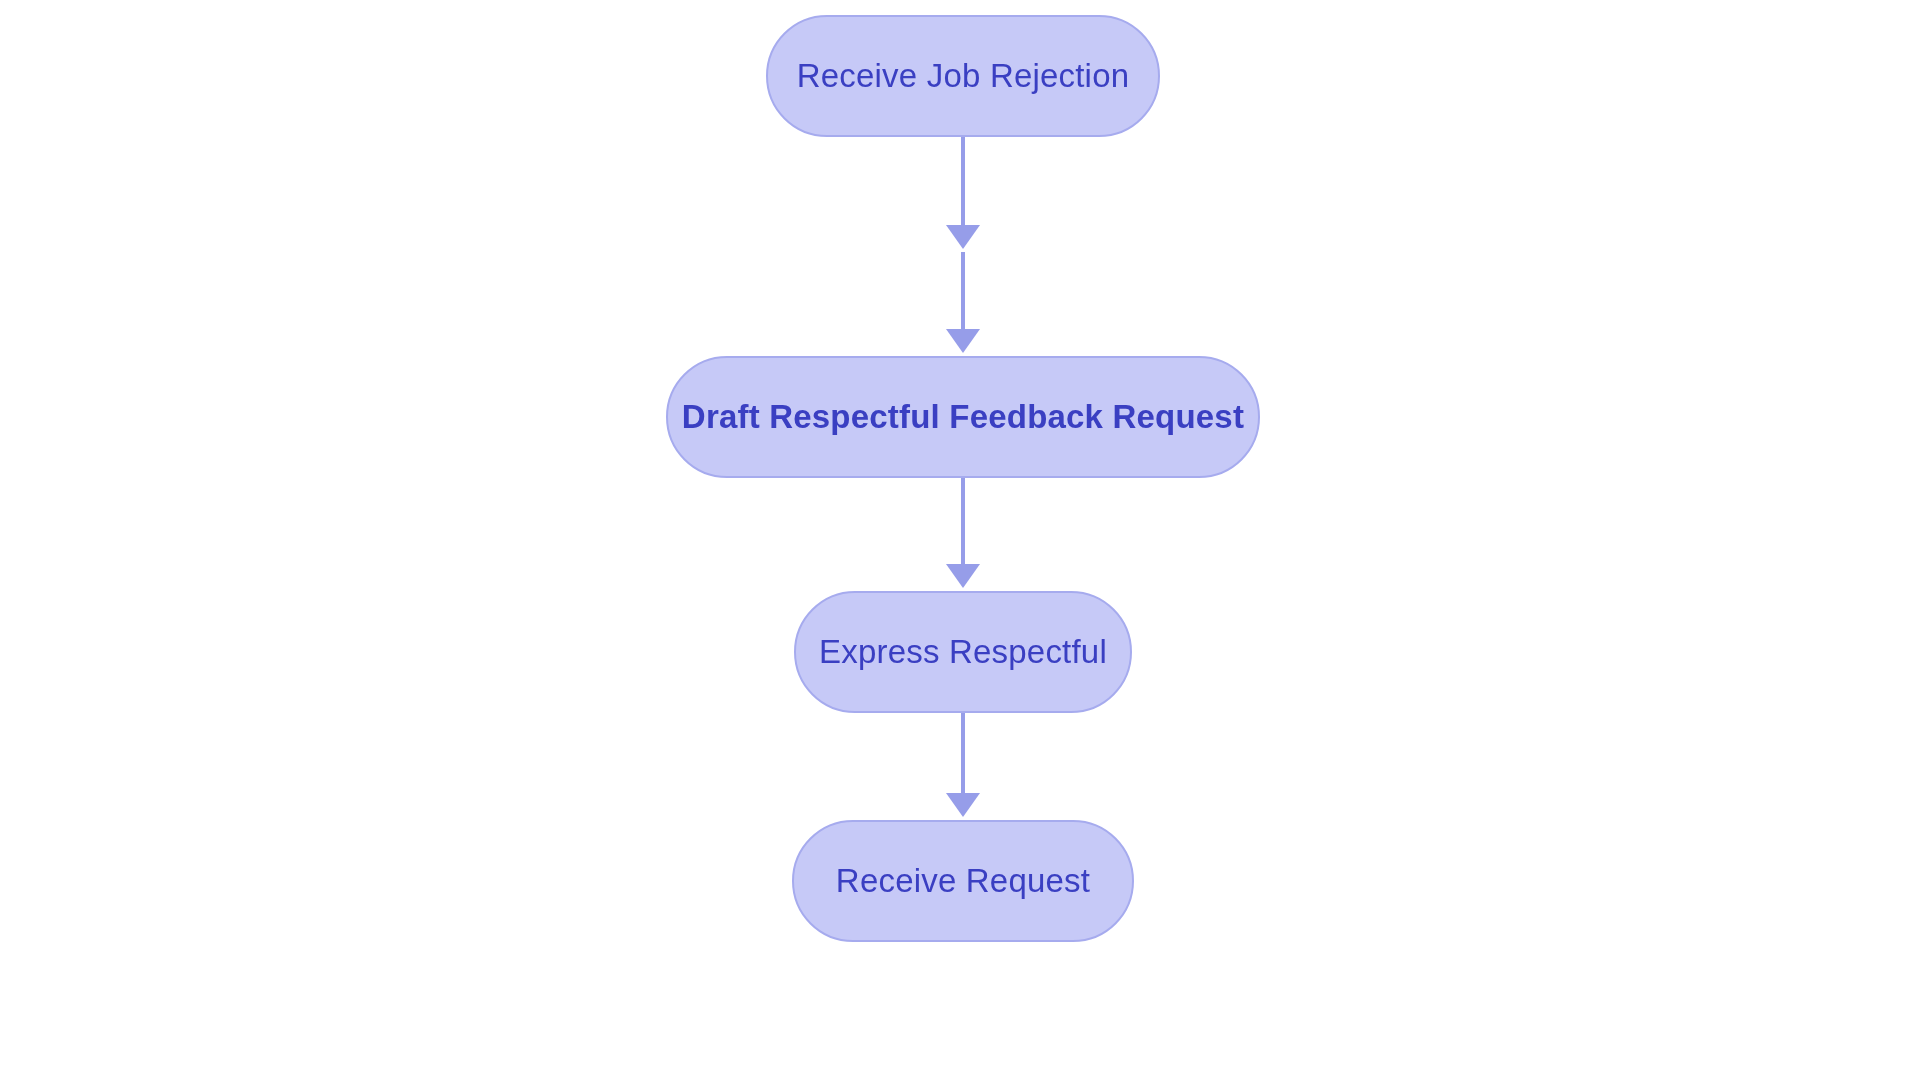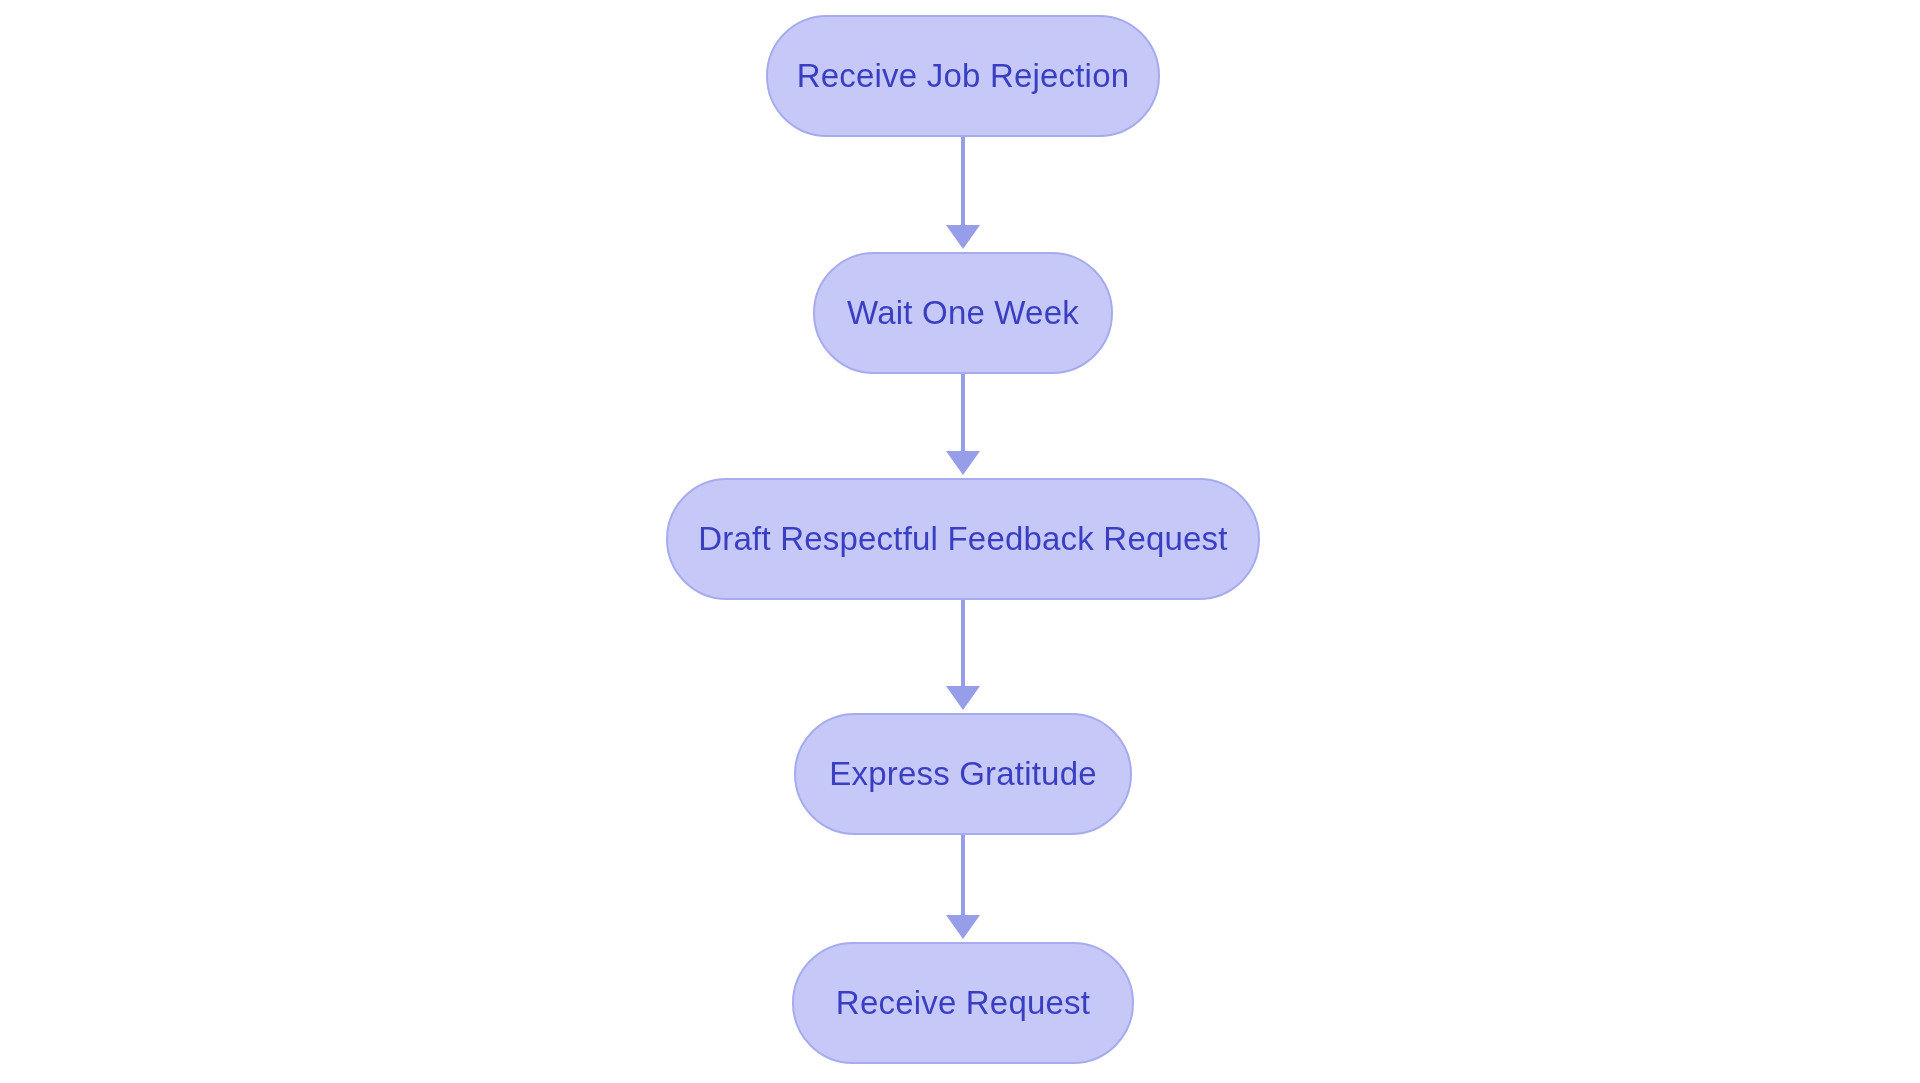--- a/index.html
+++ b/index.html
@@ -37,21 +37,21 @@
     flex-shrink: 0;
   }
   .node-label {
     color: var(--node-text);
     font-size: 33px;
     letter-spacing: 0.2px;
     white-space: nowrap;
   }
   .w1 { width: 394px; }
   .w2 { width: 300px; }
-  .w3 { width: 594px; }
+  .w3 { width: 594px; font-weight: bold; }
   .w4 { width: 338px; }
   .w5 { width: 342px; }
   .connector {
     display: flex;
     flex-direction: column;
     align-items: center;
     flex-shrink: 0;
   }
   .c1 { height: 115px; }
   .c2 { height: 104px; }
@@ -80,40 +80,37 @@
 
   <div class="node w1">
     <span class="node-label">Receive Job Rejection</span>
   </div>
 
   <div class="connector c1">
     <div class="edge-line"></div>
     <div class="arrowhead"></div>
   </div>
 
-  <div class="node w2">
-    <span class="node-label">Wait One Week</span>
-  </div>
 
   <div class="connector c2">
     <div class="edge-line"></div>
     <div class="arrowhead"></div>
   </div>
 
   <div class="node w3">
     <span class="node-label">Draft Respectful Feedback Request</span>
   </div>
 
   <div class="connector c3">
     <div class="edge-line"></div>
     <div class="arrowhead"></div>
   </div>
 
   <div class="node w4">
-    <span class="node-label">Express Gratitude</span>
+    <span class="node-label">Express Respectful</span>
   </div>
 
   <div class="connector c4">
     <div class="edge-line"></div>
     <div class="arrowhead"></div>
   </div>
 
   <div class="node w5">
     <span class="node-label">Receive Request</span>
   </div>

